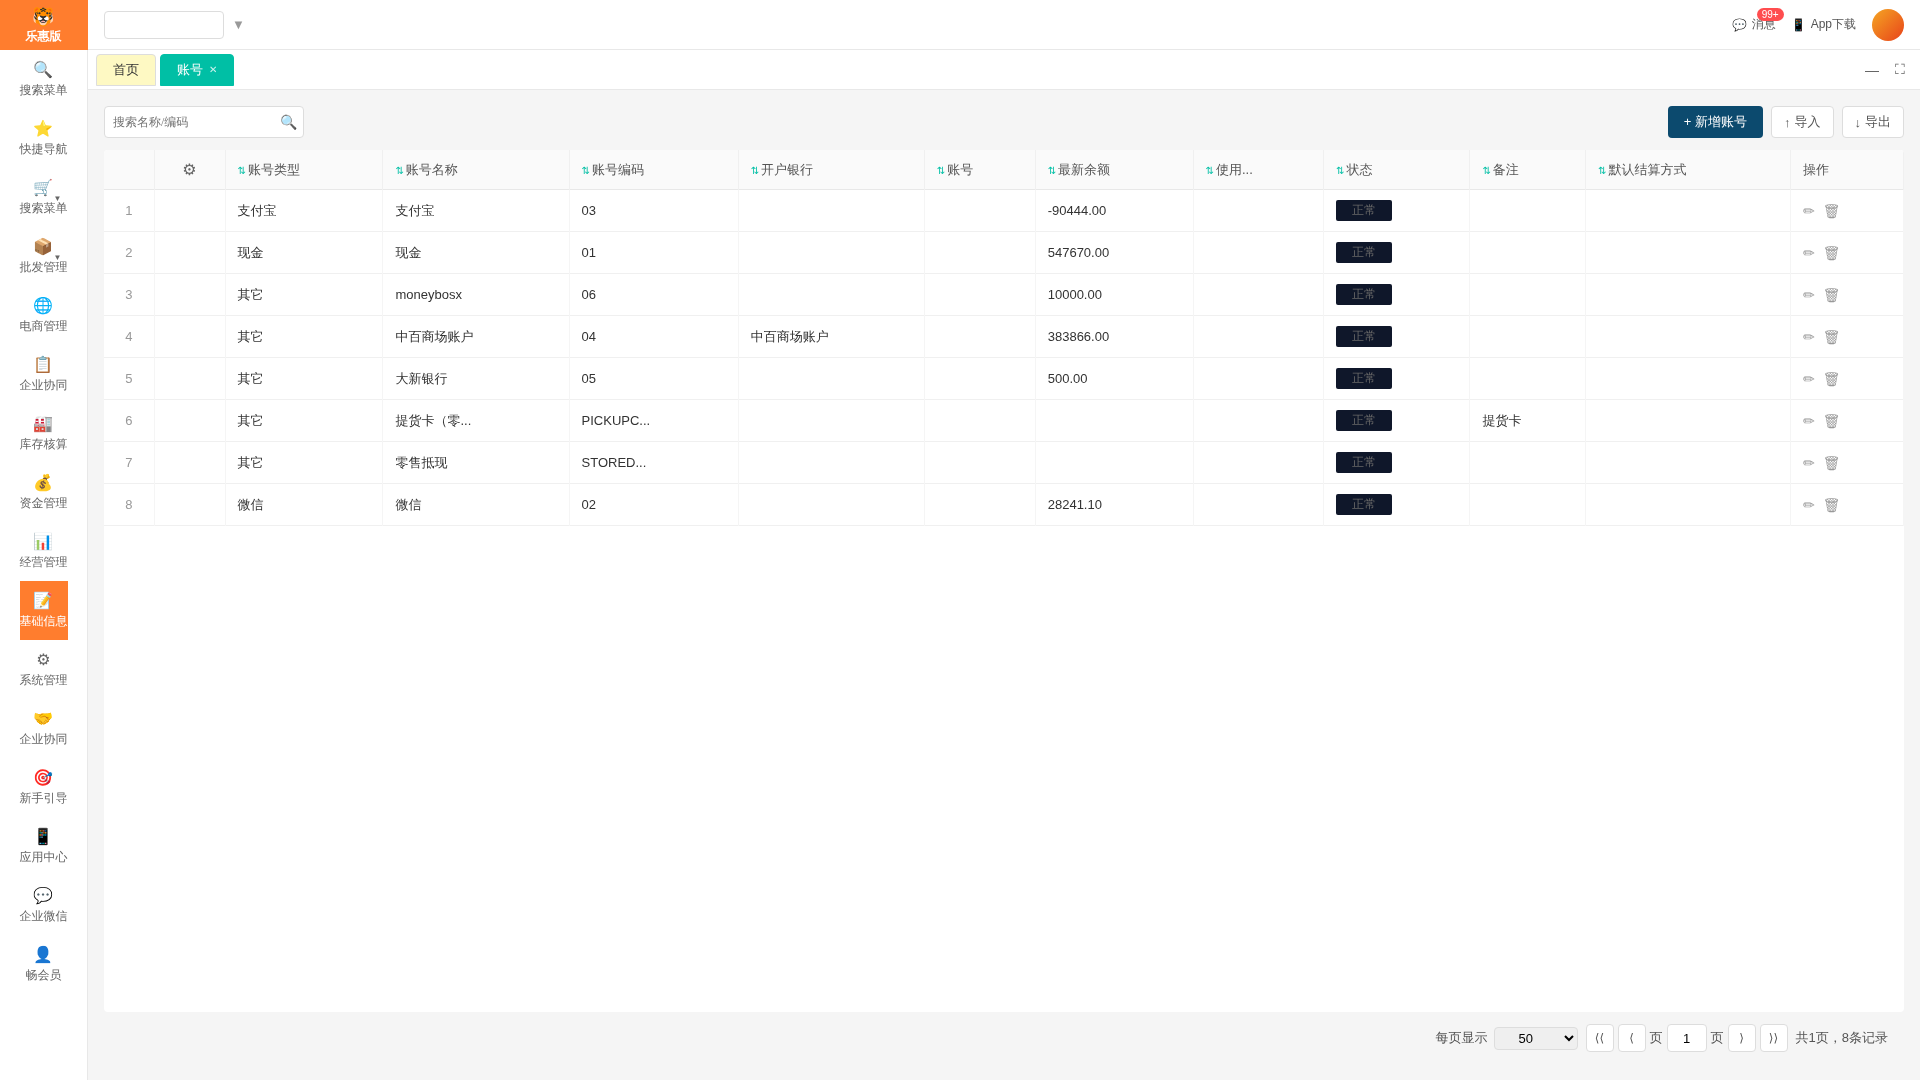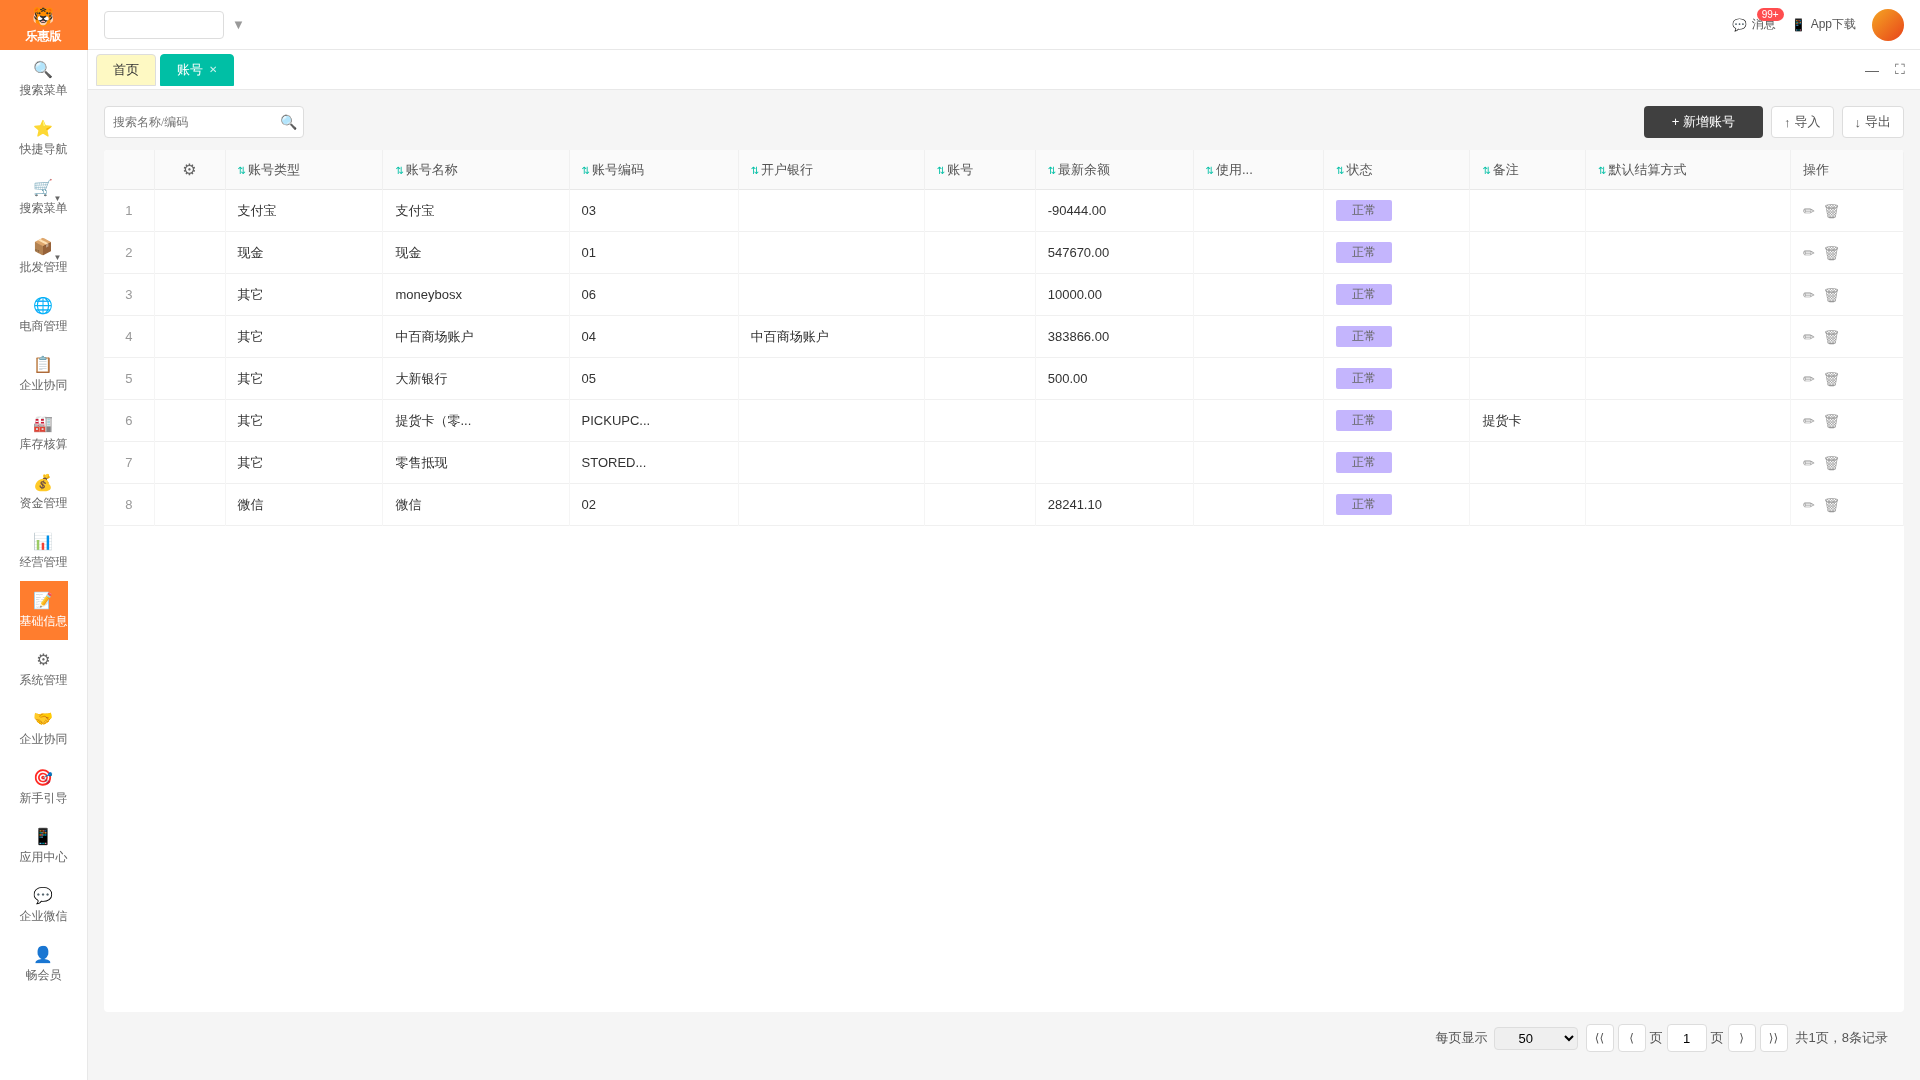--- a/index.html
+++ b/index.html
@@ -206,25 +206,25 @@
       cursor: pointer;
       color: #999;
       font-size: 14px;
     }
     .toolbar-right {
       display: flex;
       align-items: center;
       gap: 8px;
     }
     .btn-primary {
-      background: #404040;
+      background: #0c4a6e;
       color: #fff;
       border: none;
       border-radius: 4px;
-      padding: 0 28px;
+      padding: 0 16px;
       height: 32px;
       cursor: pointer;
       font-size: 13px;
     }
     .btn-secondary {
       background: #fff;
       color: #555;
       border: 1px solid #ddd;
       border-radius: 4px;
       padding: 0 12px;
@@ -269,21 +269,21 @@
     tbody td {
       padding: 10px 12px;
       color: #333;
       font-size: 13px;
       border-right: 1px solid #f5f5f5;
     }
     tbody td:first-child { text-align: center; color: #999; }
     .status-badge {
       display: inline-block;
       padding: 2px 16px;
-      background: #c4b5fd;
+      background: #0f172a;
       border-radius: 2px;
       color: #666;
       font-size: 12px;
     }
     .action-icons {
       display: flex;
       gap: 8px;
       align-items: center;
     }
     .action-icon {

